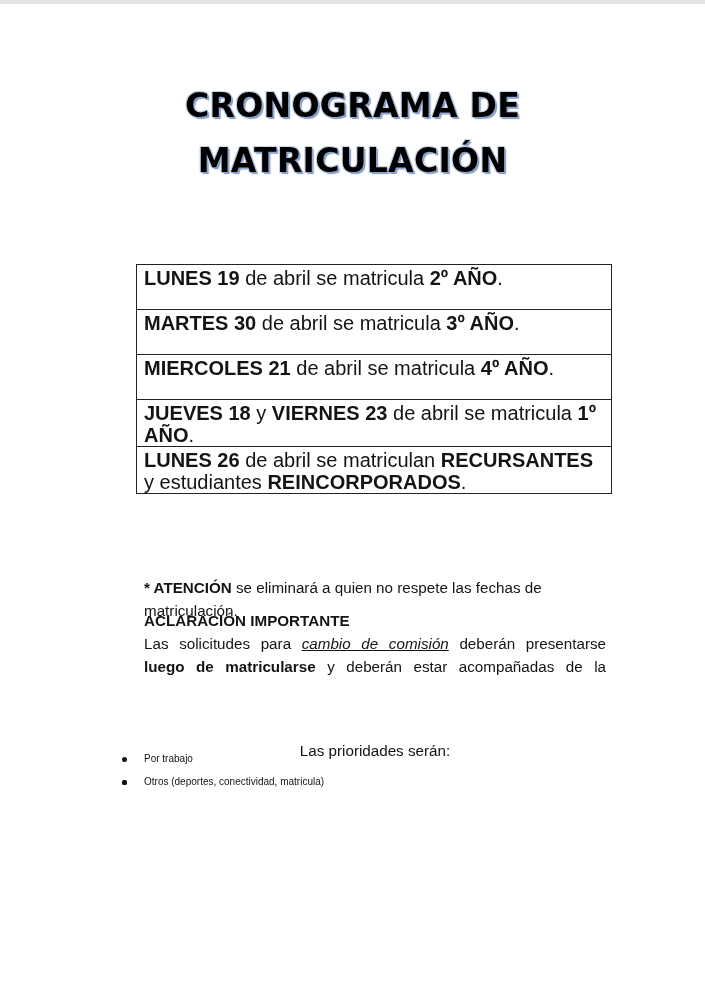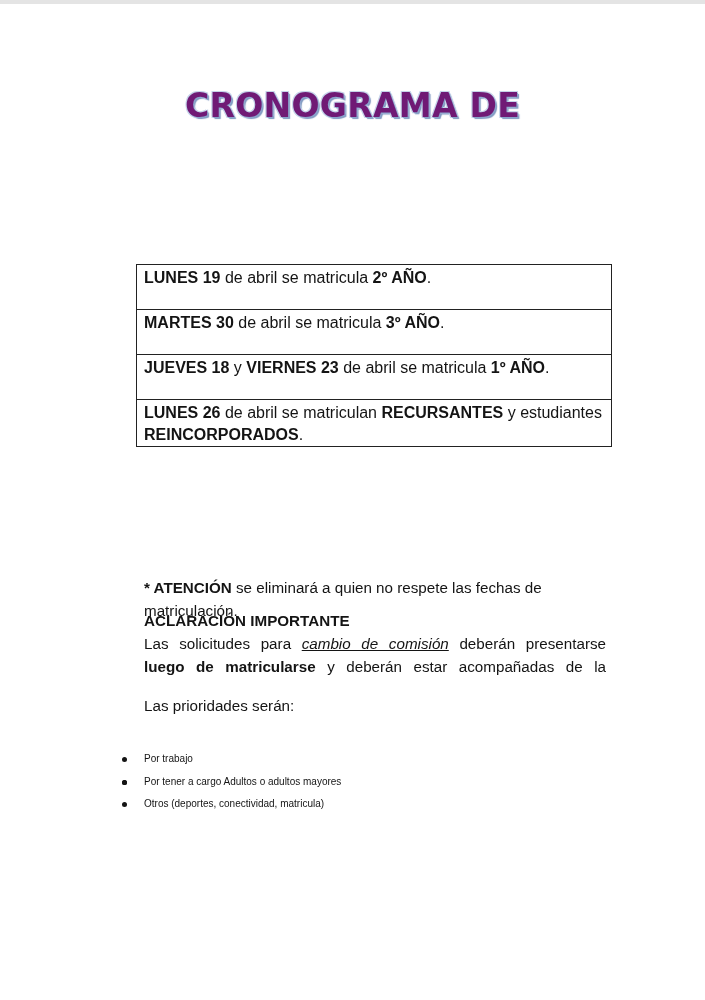--- a/index.html
+++ b/index.html
@@ -4,27 +4,27 @@
 <style>
   html, body { margin: 0; padding: 0; }
   body {
     width: 705px; height: 1000px; background: #ffffff; position: relative; overflow: hidden;
     font-family: "Liberation Sans", sans-serif; color: #141414;
   }
   .topbar { position: absolute; left: 0; top: 0; width: 705px; height: 4px; background: #e4e4e4; }
   .title {
     position: absolute; left: 0; top: 78px; width: 705px; text-align: center;
     font-family: "DejaVu Sans", sans-serif; font-weight: bold; font-size: 33px; line-height: 55px;
-    color: #701a75; letter-spacing: 0.3px;
+    color: #000000; letter-spacing: 0.3px;
     text-shadow: 1px 1px 0 #8aa4cc, -1px -1px 0 #c6d4ea, 1px -1px 0 #c6d4ea, -1px 1px 0 #c6d4ea, 2px 2px 1px #7f98c0;
   }
   .title .line { display: block; }
   table.sched {
     position: absolute; left: 136px; top: 264px; width: 476px; border-collapse: collapse;
-    font-size: 16px;
+    font-size: 20px;
   }
   table.sched td {
     border: 1.3px solid #222; padding: 2px 7px 0 7px; vertical-align: top; line-height: 22px;
   }
   table.sched tr.r { height: 45px; }
   table.sched tr.rlast td { height: 44px; margin-top: 32px; }
   b { font-weight: bold; }
   .block { position: absolute; left: 144px; width: 462px; font-size: 15.2px; line-height: 23px; }
   .just-line { text-align: justify; text-align-last: justify; display: block; }
   .ul-it { font-weight: normal; font-style: italic; text-decoration: underline; }
@@ -33,29 +33,33 @@
   .bullets li { position: relative; padding-left: 26px; }
   .bullets li .dot { position: absolute; left: 4px; top: 9px; width: 5px; height: 5px; border-radius: 50%; background: #141414; }
 </style>
 </head>
 <body>
 
 <div class="topbar"></div>
 
 <h1 class="title" style="margin:0;">
   <span class="line">CRONOGRAMA DE</span>
+  <span class="line">MATRICULACIÓN</span>
 </h1>
 
 <table class="sched">
   <tbody>
       <tr class="r">
         <td><b>LUNES 19</b><span> de abril se matricula </span><b>2º AÑO</b><span>.</span></td>
       </tr>
   <tr class="r">
         <td><b>MARTES 30</b><span> de abril se matricula </span><b>3º AÑO</b><span>.</span></td>
+      </tr>
+  <tr class="r">
+        <td><b>MIERCOLES 21</b><span> de abril se matricula </span><b>4º AÑO</b><span>.</span></td>
       </tr>
   <tr class="r">
         <td><b>JUEVES 18</b><span> y </span><b>VIERNES 23</b><span> de abril se matricula </span><b>1º AÑO</b><span>.</span></td>
       </tr>
   <tr class="rlast">
         <td><b>LUNES 26</b><span> de abril se matriculan </span><b>RECURSANTES</b><span> y estudiantes </span><b>REINCORPORADOS</b><span>.</span></td>
       </tr>
 </tbody>
   </table>
 
@@ -64,20 +68,19 @@
 </div>
 
 <div class="block" style="top:609px;">
   <div style="font-weight:bold;">ACLARACIÓN IMPORTANTE</div>
   <div>
     <span class="just-line"><span>Las solicitudes para </span><span class="ul-it">cambio de comisión</span><span> deberán presentarse</span></span>
     <span class="just-line"><b>luego de matricularse</b><span> y deberán estar acompañadas de la</span></span>
   </div>
 </div>
 
-<div class="block" style="top:694px;">Las prioridades serán:</div>
+<div class="block" style="top:739px;text-align:center;">Las prioridades serán:</div>
 
 <ul class="bullets">
   <li><span class="dot"></span><span>Por trabajo</span></li>
   <li><span class="dot"></span></li>
-  <li><span class="dot"></span><span>Por tener a cargo Adultos o adultos mayores</span></li>
   <li><span class="dot"></span><span>Otros (deportes, conectividad, matricula)</span></li>
 </ul>
 
 </body></html>

